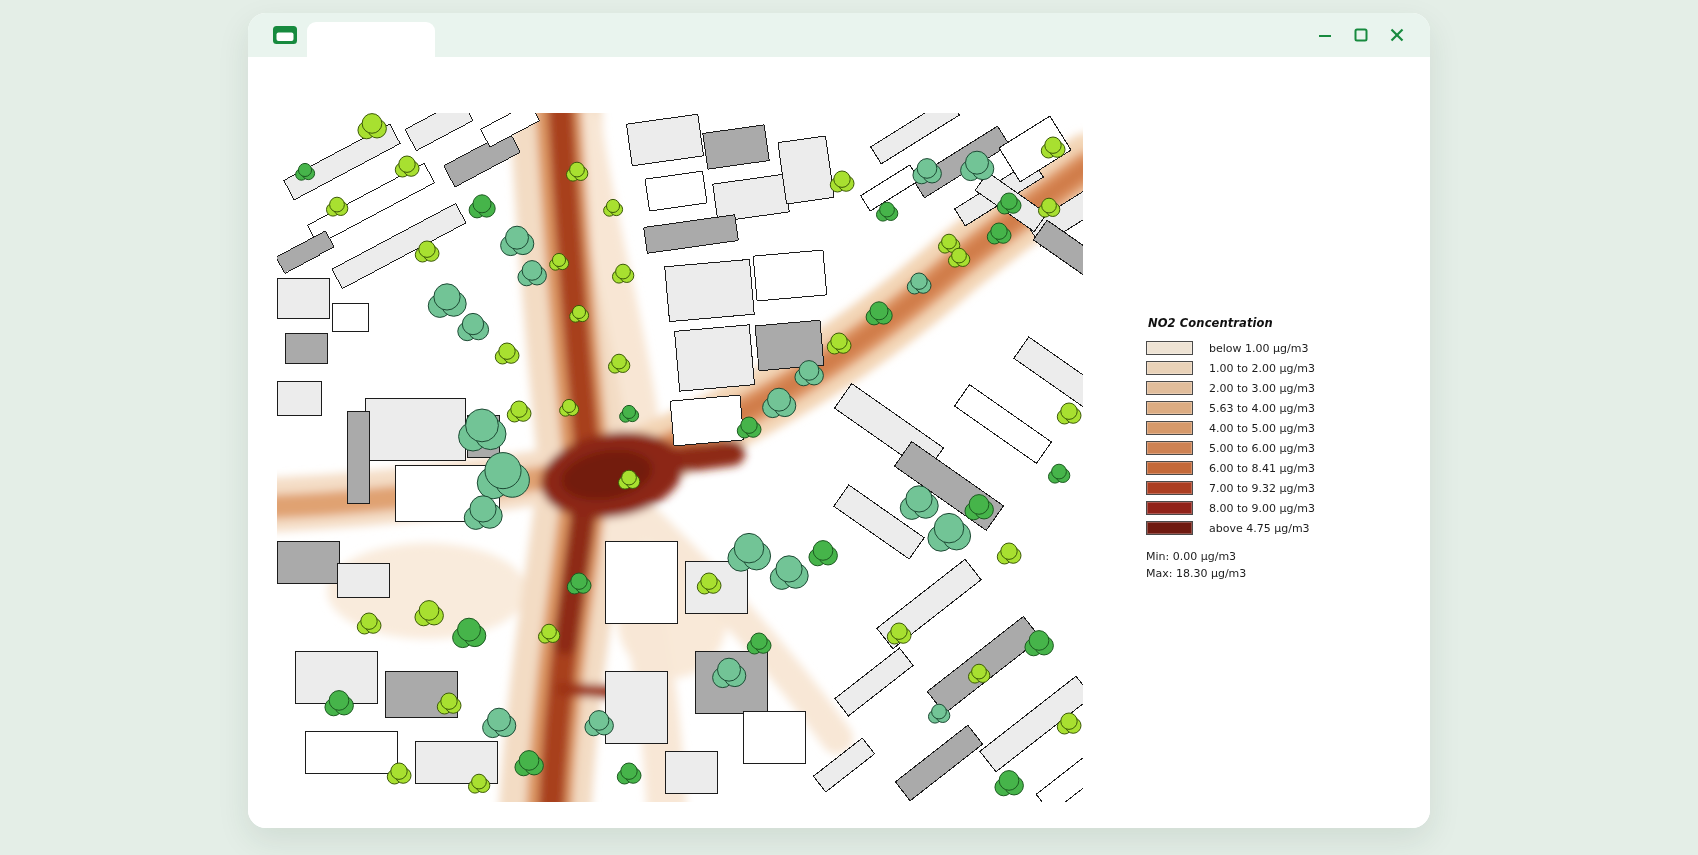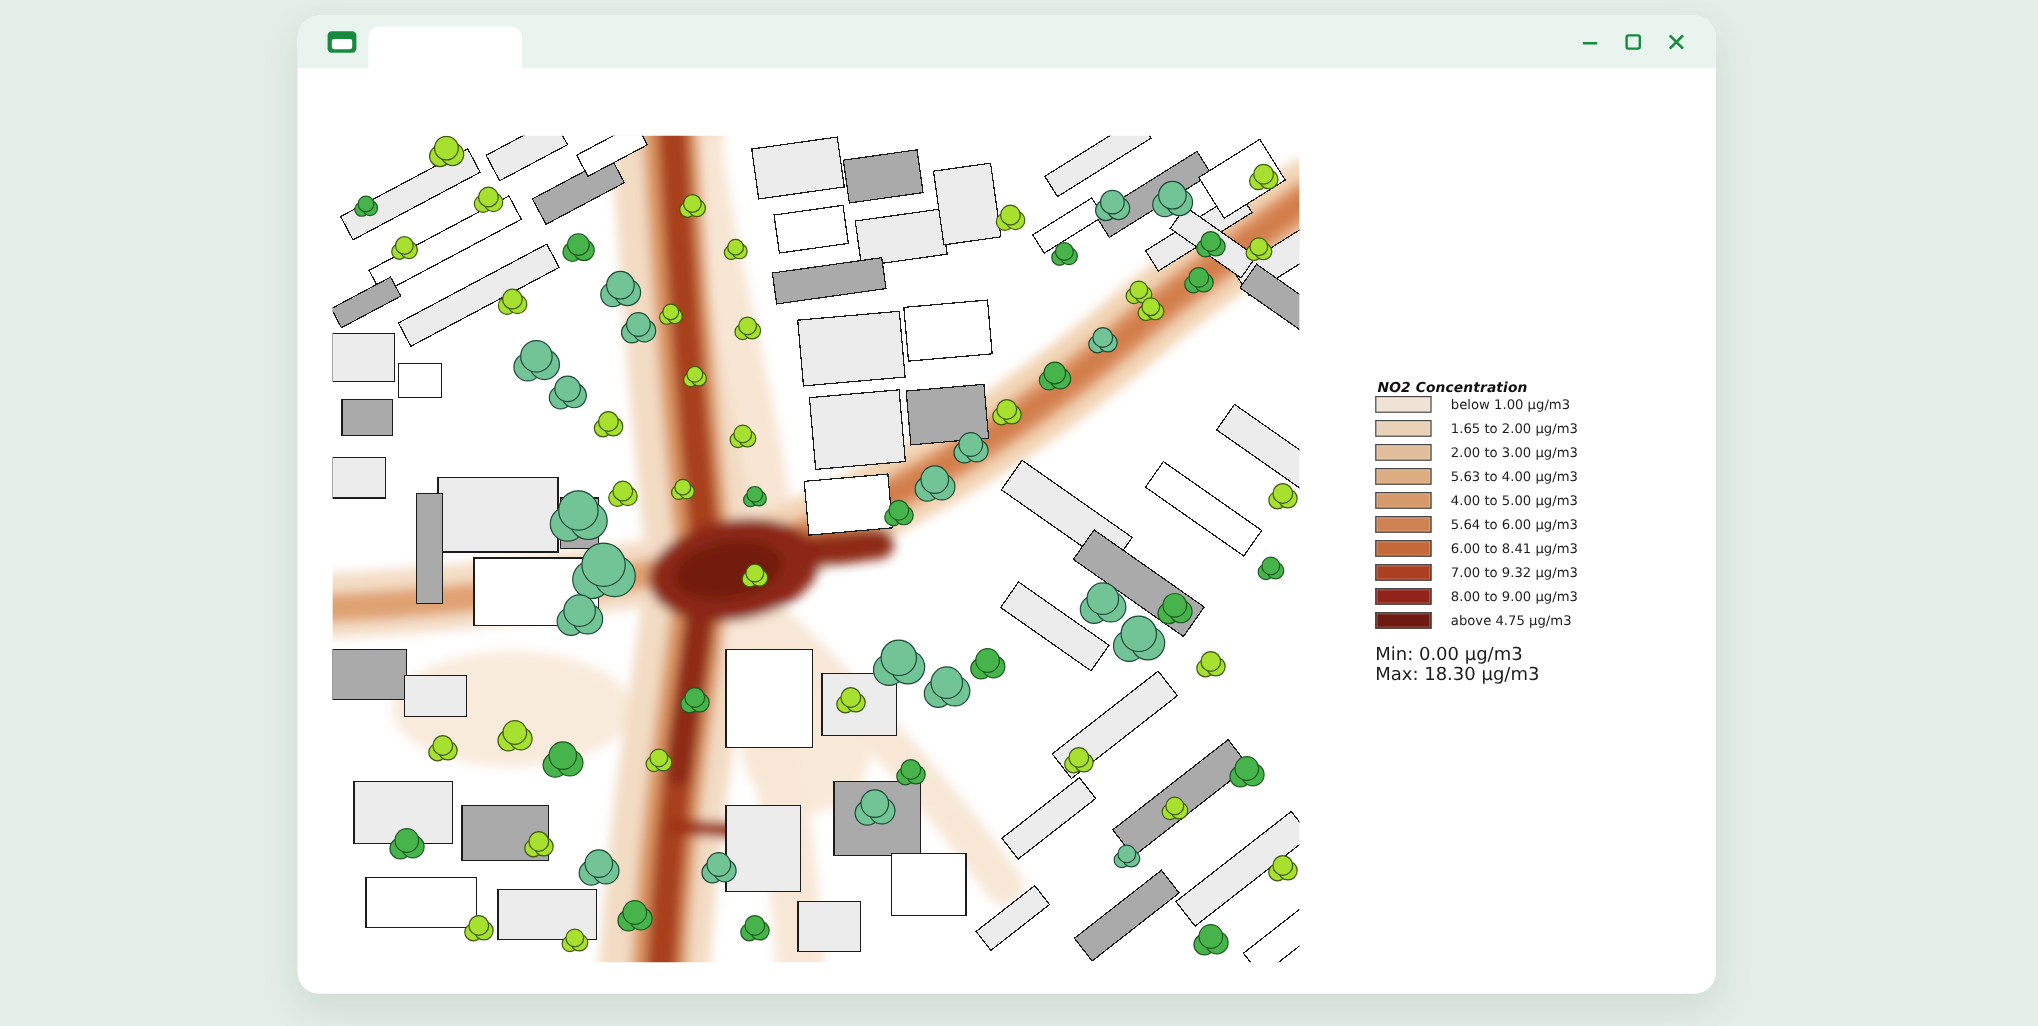--- a/index.html
+++ b/index.html
@@ -37,29 +37,29 @@
   .map-area {
     position:absolute; left:29px; top:56px; width:806px; height:689px;
     overflow:hidden; background:#fff;
   }
 
   .legend {
     position:absolute; left:898px; top:259px; width:262px; color:#1a1a1a;
   }
   .legend-title {
     font-size:11.5px; font-weight:bold; font-style:italic; color:#111;
-    margin-left:2px; letter-spacing:0.1px;
+    margin-left:2px; margin-bottom:11px; letter-spacing:0.1px;
   }
   .legend-row { display:flex; align-items:center; height:14px; margin-bottom:6px; }
   .swatch {
     width:47px; height:14px; border:1px solid #4a4a4a; flex:0 0 auto;
     box-shadow:inset 0 0 0 1px rgba(255,255,255,0.25);
   }
   .legend-label { font-size:11px; margin-left:16px; white-space:nowrap; color:#1c1c1c;text-align:right; }
-  .minmax { margin-top:13px; font-size:15px; line-height:17px; color:#1c1c1c; }
+  .minmax { margin-top:13px; font-size:11px; line-height:17px; color:#1c1c1c; }
 </style>
 </head>
 <body>
 
 <div class="window">
 
   <div class="titlebar">
     <div class="app-icon">
       <svg width="26" height="20" viewBox="0 0 26 20">
         <rect x="1" y="1" width="24" height="18" rx="3.5" fill="#178a3e"></rect>
@@ -540,41 +540,41 @@
     <div class="legend">
       <div class="legend-title">NO2 Concentration</div>
       <div id="legend-rows">
   <div class="legend-row">
     <span class="swatch" style="background: rgb(238, 227, 212);"></span>
     <span class="legend-label">below 1.00 µg/m3</span>
   </div>
 
   <div class="legend-row">
     <span class="swatch" style="background: rgb(233, 210, 184);"></span>
-    <span class="legend-label">1.65 to 2.00 µg/m3</span>
+    <span class="legend-label">1.00 to 2.00 µg/m3</span>
   </div>
 
   <div class="legend-row">
     <span class="swatch" style="background: rgb(225, 189, 155);"></span>
     <span class="legend-label">2.00 to 3.00 µg/m3</span>
   </div>
 
   <div class="legend-row">
     <span class="swatch" style="background: rgb(220, 172, 130);"></span>
     <span class="legend-label">5.63 to 4.00 µg/m3</span>
   </div>
 
   <div class="legend-row">
     <span class="swatch" style="background: rgb(214, 153, 106);"></span>
     <span class="legend-label">4.00 to 5.00 µg/m3</span>
   </div>
 
   <div class="legend-row">
     <span class="swatch" style="background: rgb(206, 130, 83);"></span>
-    <span class="legend-label">5.64 to 6.00 µg/m3</span>
+    <span class="legend-label">5.00 to 6.00 µg/m3</span>
   </div>
 
   <div class="legend-row">
     <span class="swatch" style="background: rgb(196, 105, 57);"></span>
     <span class="legend-label">6.00 to 8.41 µg/m3</span>
   </div>
 
   <div class="legend-row">
     <span class="swatch" style="background: rgb(172, 62, 34);"></span>
     <span class="legend-label">7.00 to 9.32 µg/m3</span>

